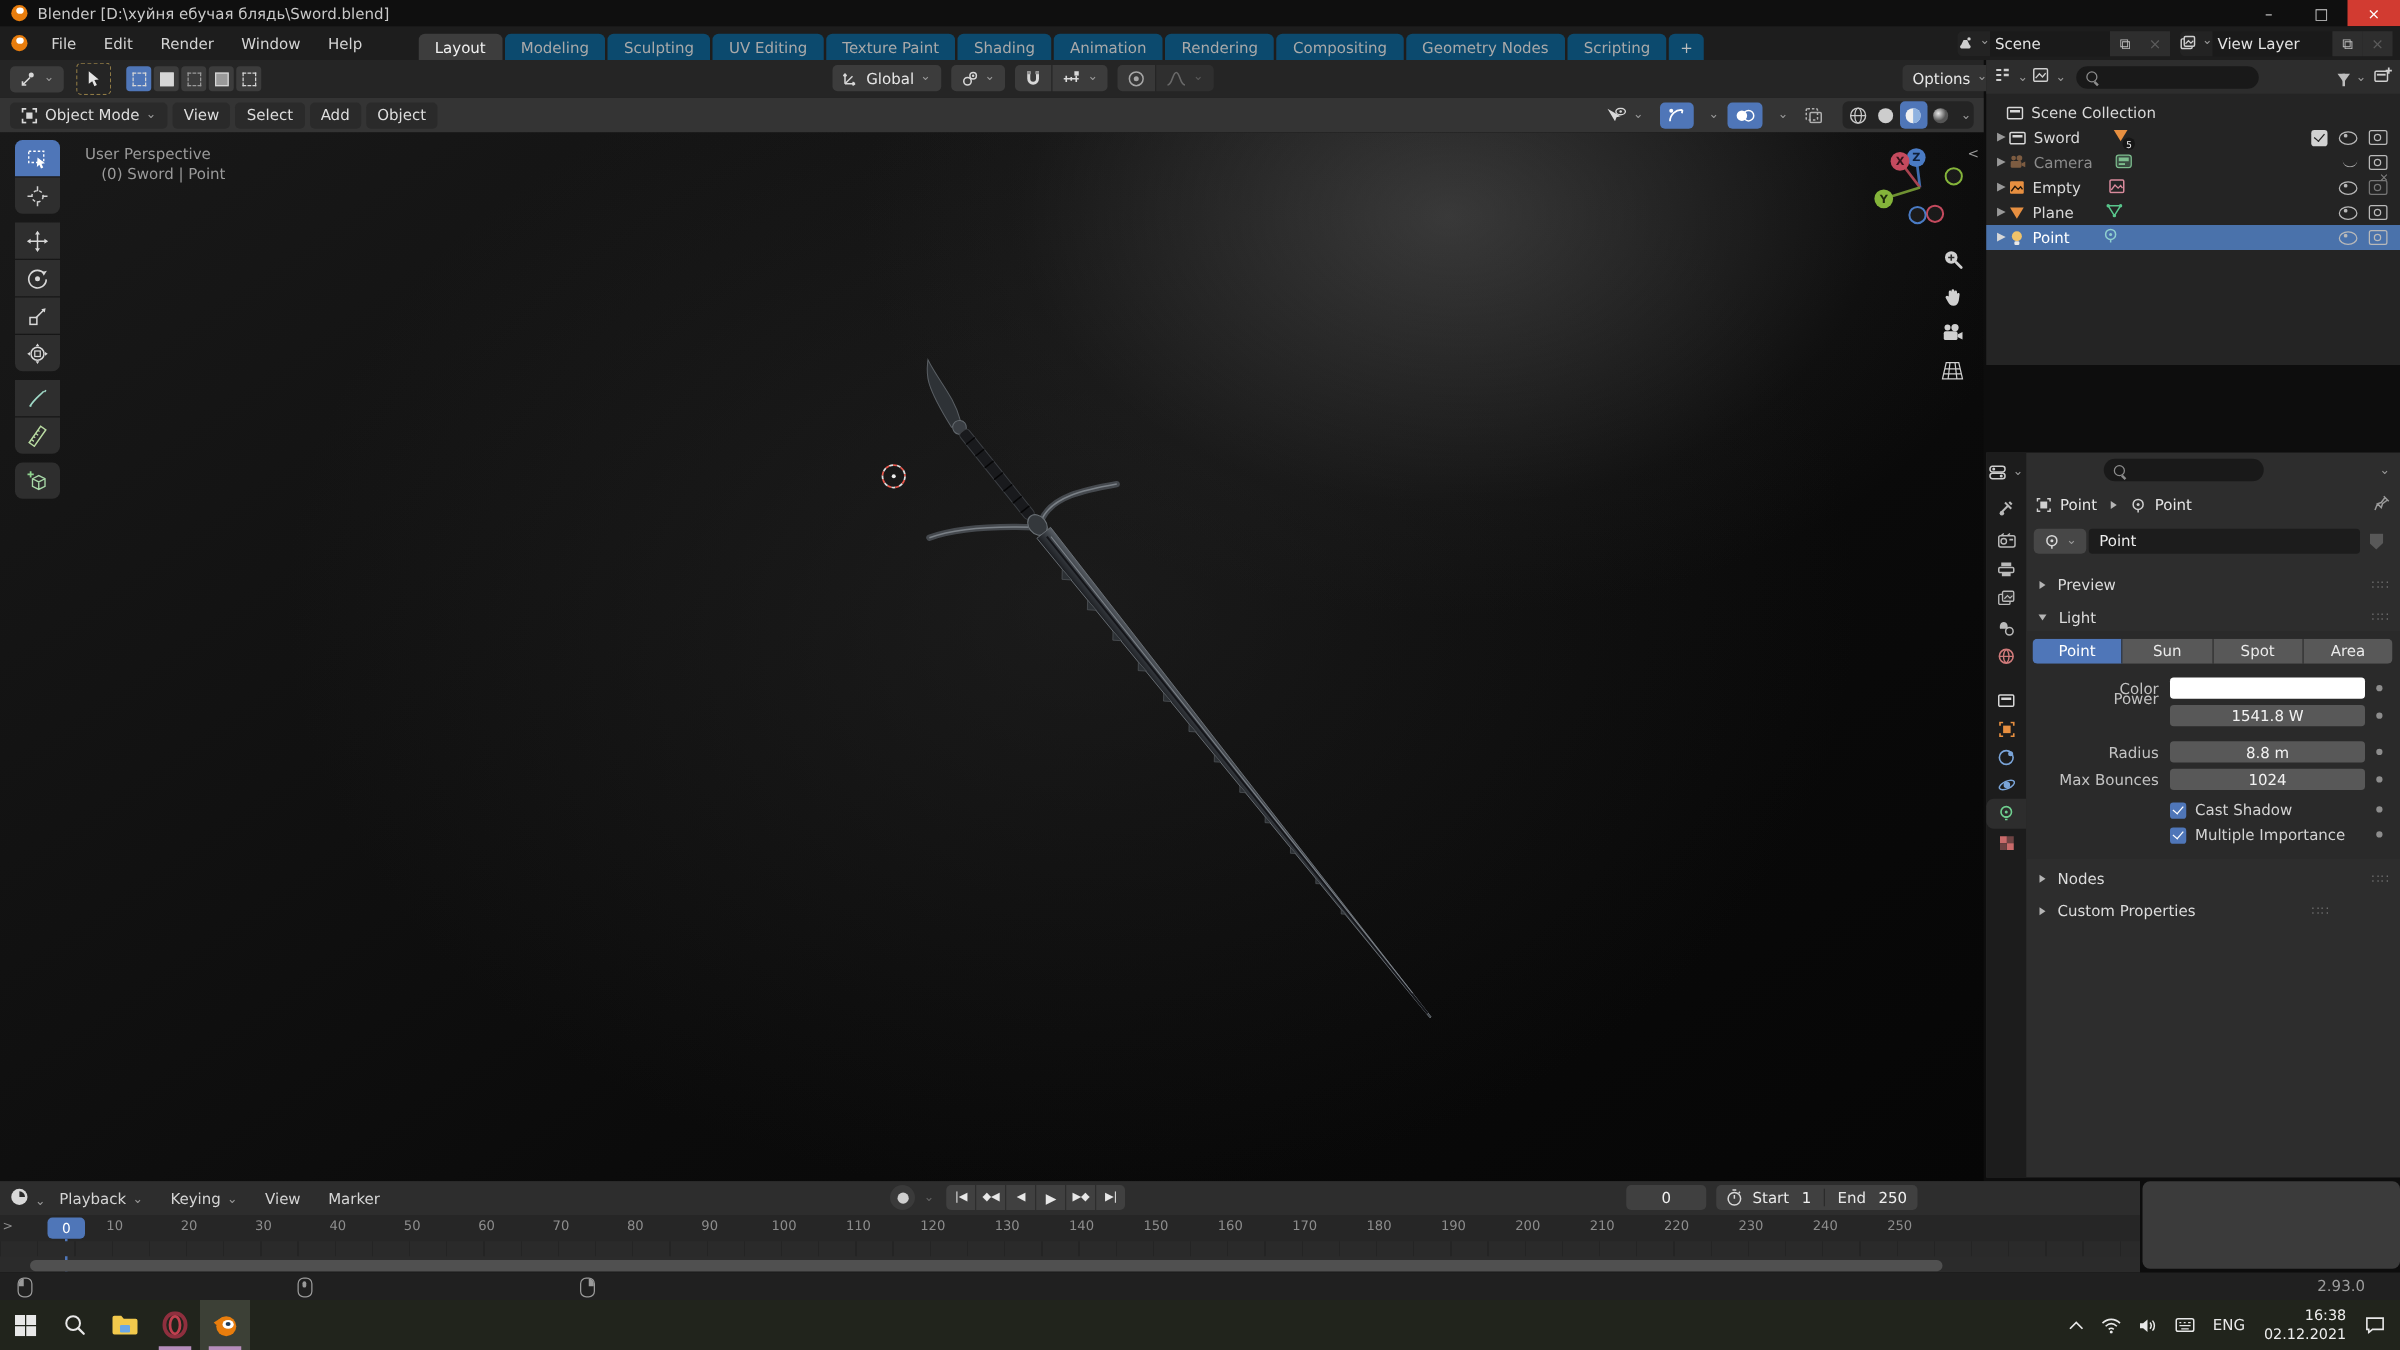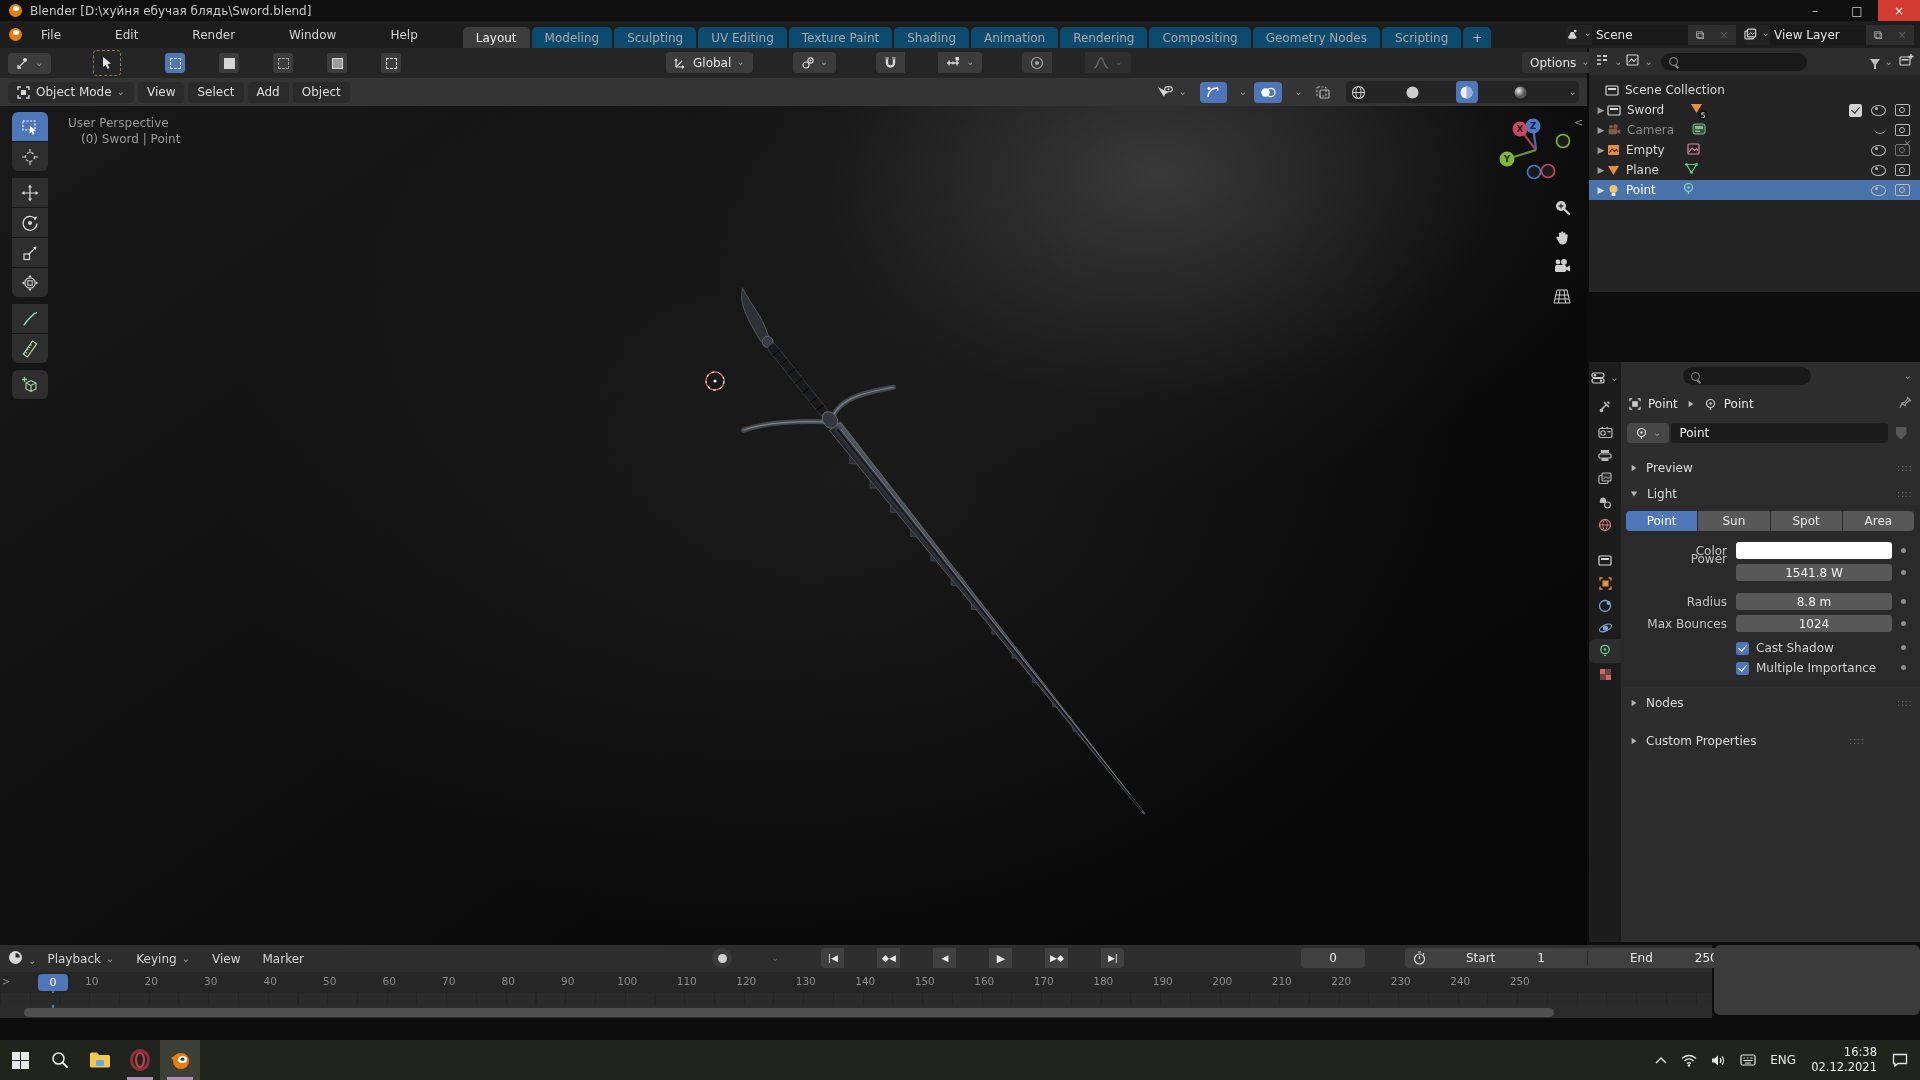--- a/index.html
+++ b/index.html
@@ -1,20 +1,20 @@
 <!DOCTYPE html>
 <html><head>
 <meta charset="utf-8">
 <style>
   html,body{margin:0;padding:0;background:#000;}
   .screen{position:relative;width:1920px;height:1080px;background:#0d0d0d;overflow:hidden;
     font-family:"DejaVu Sans","Liberation Sans",sans-serif;font-size:12px;color:#cfcfcf;
     -webkit-font-smoothing:antialiased;}
   .abs{position:absolute;}
-  .flex{display:flex;align-items:center;gap:32px;}
+  .flex{display:flex;align-items:center;}
   .dd::after{content:"⌄";margin-left:5px;font-size:10px;color:#9a9a9a;position:relative;top:-1px;}
   
   #titlebar{left:0;top:0;width:1920px;height:21px;background:#0f0f0f;display:flex;align-items:center;}
   .blogo{width:13px;height:13px;border-radius:50%;background:#e87d0d;position:relative;margin:0 8px 0 9px;}
   .blogo::after{content:"";position:absolute;left:4px;top:2px;width:6px;height:5px;border-radius:50%;background:#fff;}
   #titlebar .t{color:#c9c9c9;font-size:12px;}
   .wbtns{margin-left:auto;display:flex;height:21px;}
   .wbtn{width:42px;height:21px;display:flex;align-items:center;justify-content:center;color:#cfcfcf;font-size:12px;}
   .wbtn.close{background:#d23b31;color:#fff;}
   
@@ -802,21 +802,21 @@
             <span style="margin-left:7px;color:#d2d2d2;">Multiple Importance</span>
           </div>
           <span class="pdot abs" style="left:280px;top:160px;"></span>
         </div>
 
         <div class="prow" style="left:0;top:330px;width:299px;height:22px;">
           <span class="tri-r" style="margin-left:10px;transform:scale(.8);"></span>
           <span class="phead" style="margin-left:9px;">Nodes</span>
           <span class="i-dots" style="margin-left:auto;margin-right:8px;">∷∷</span>
         </div>
-        <div class="prow" style="left:0;top:368px;width:251px;height:22px;">
+        <div class="prow" style="left:0;top:356px;width:251px;height:22px;">
           <span class="tri-r" style="margin-left:10px;transform:scale(.8);"></span>
           <span class="phead" style="margin-left:9px;">Custom Properties</span>
           <span class="i-dots" style="margin-left:auto;margin-right:8px;">∷∷</span>
         </div>
       </div>
     </div>
   </div>
 
   <div id="timeline" class="abs">
     <div class="tl-header">
@@ -888,20 +888,26 @@
       <span class="abs" style="left:52px;top:19px;width:2px;height:26px;background:#4f76b8;"></span>
     </div>
     <div class="tl-tracks"></div>
     <div class="tl-scroll">
         <div class="tl-thumb"></div>
       </div>
   </div>
 
   <div id="corner" class="abs"></div>
 
+  <div id="statusbar" class="abs">
+    <span class="mouse l" style="left:14px;"></span>
+    <span class="mouse m" style="left:238px;"></span>
+    <span class="mouse r" style="left:464px;"></span>
+    <span class="abs" style="right:28px;top:4px;color:#9c9c9c;">2.93.0</span>
+  </div>
 
   <div id="taskbar" class="abs">
     <div class="tkbtn">
         <svg width="17" height="17" viewBox="0 0 17 17">
           <rect x="0" y="0" width="8" height="8" fill="#e8e8e8"></rect>
           <rect x="9" y="0" width="8" height="8" fill="#e8e8e8"></rect>
           <rect x="0" y="9" width="8" height="8" fill="#e8e8e8"></rect>
           <rect x="9" y="9" width="8" height="8" fill="#e8e8e8"></rect>
         </svg>
       </div>

